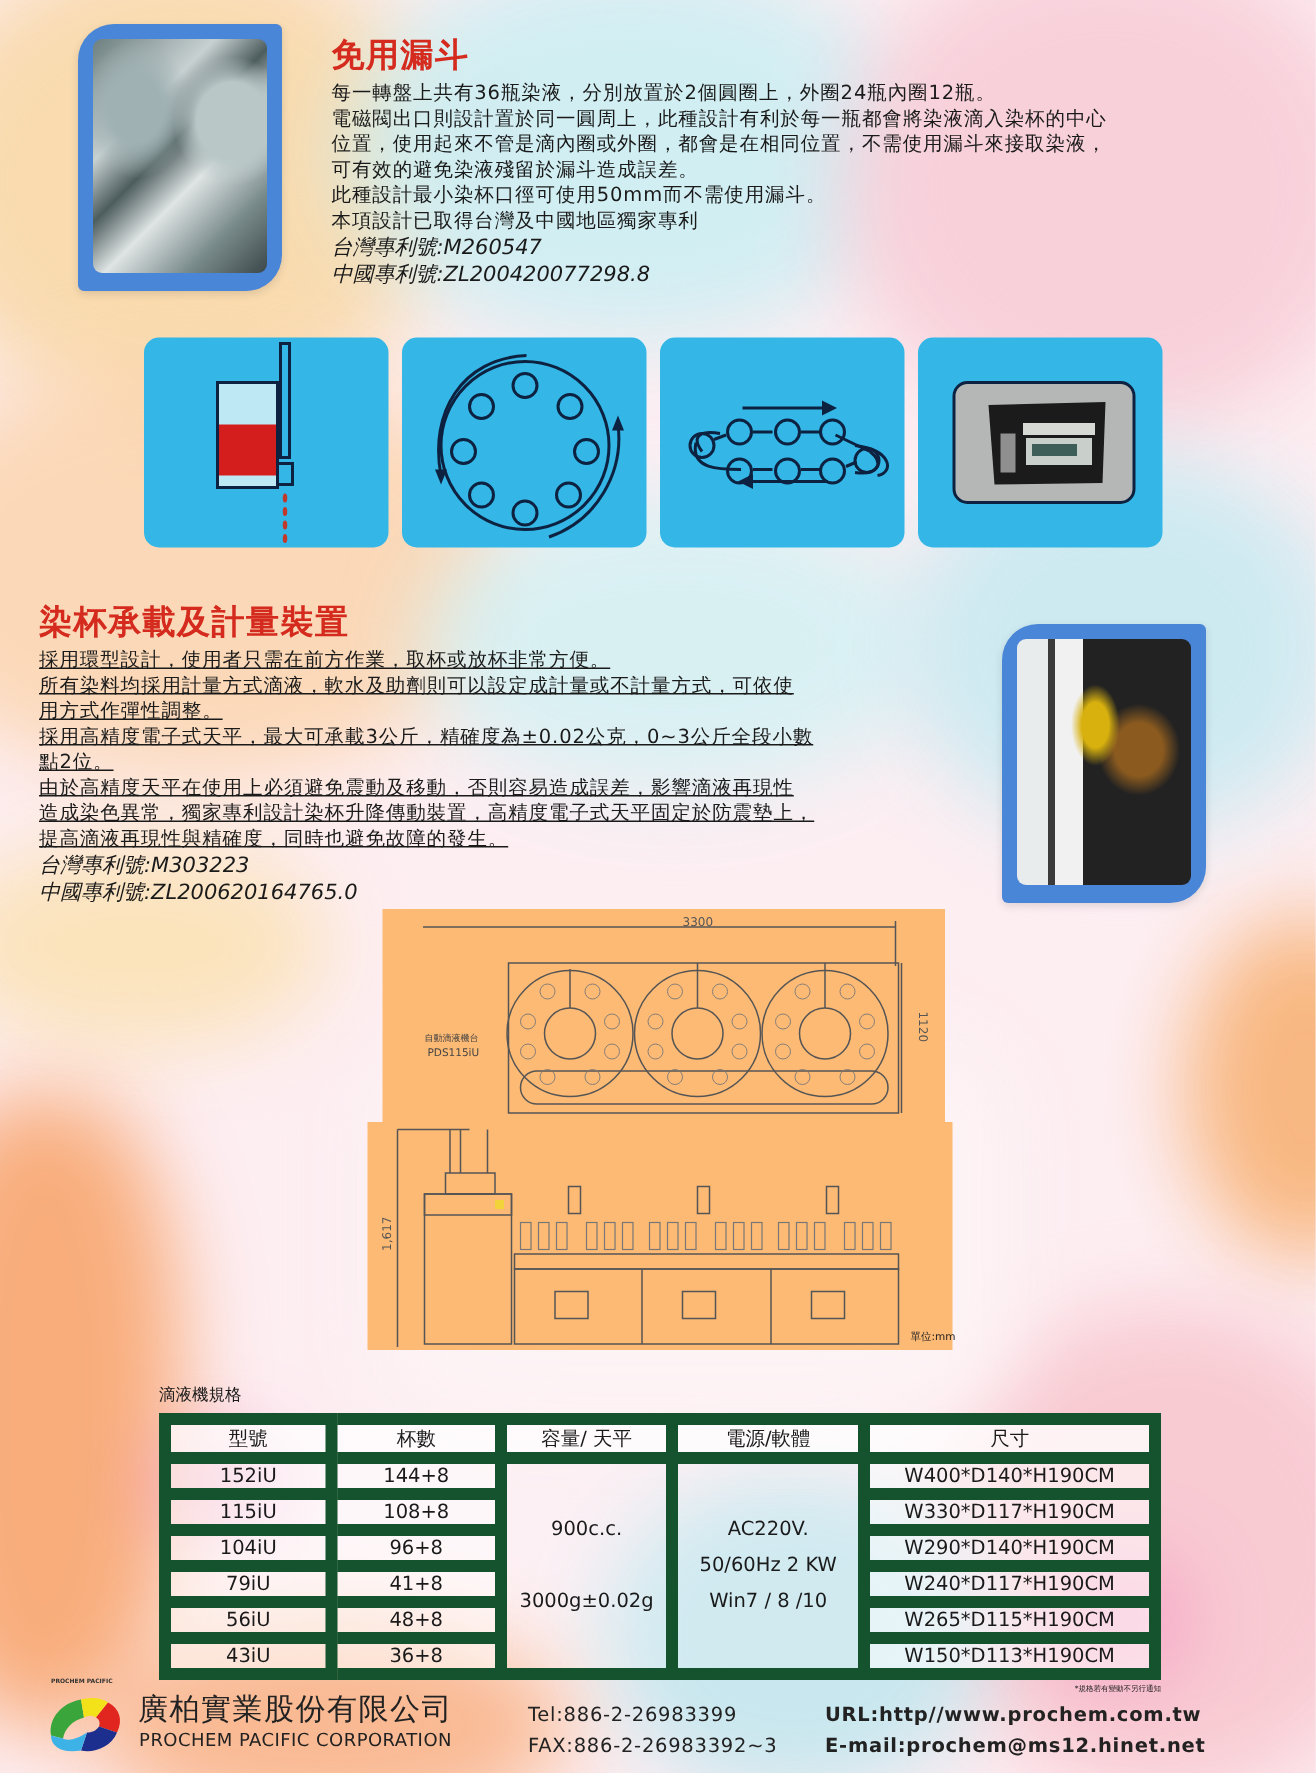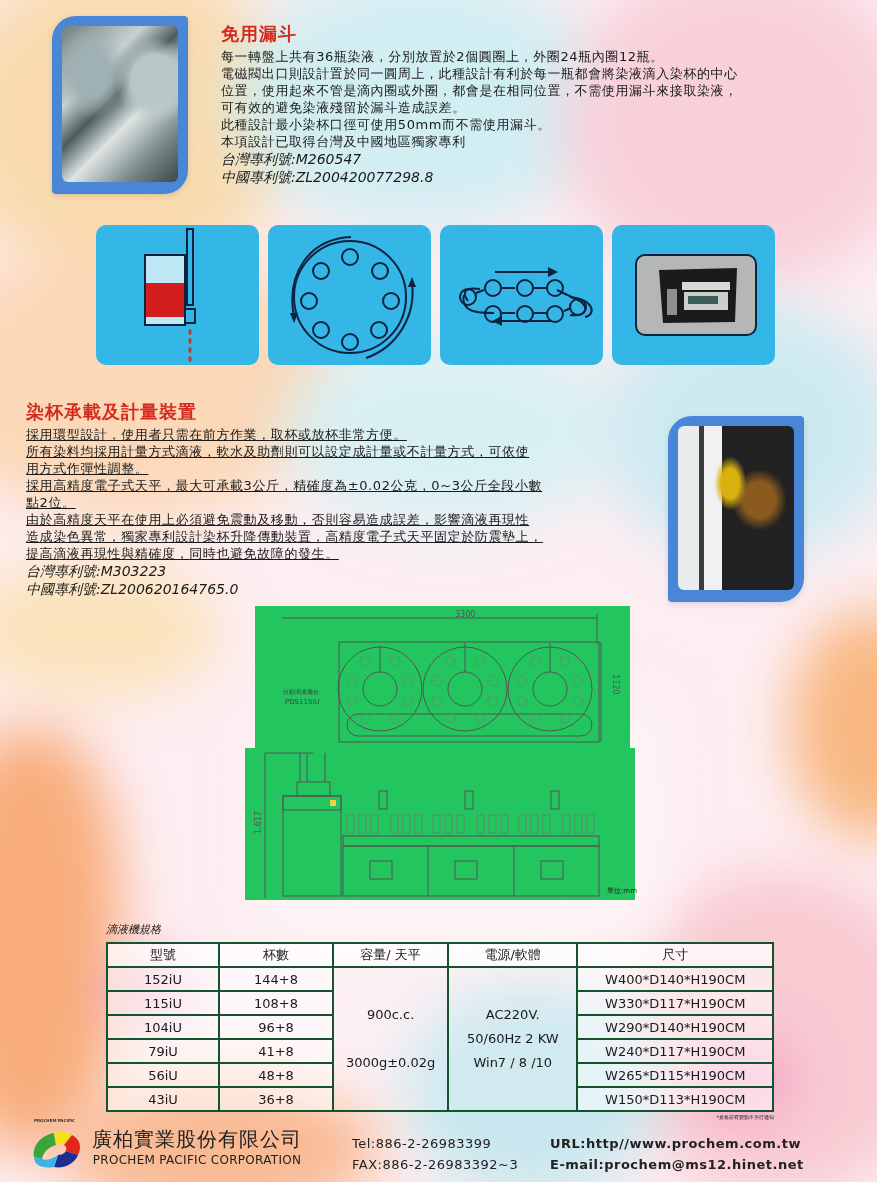--- a/index.html
+++ b/index.html
@@ -46,44 +46,44 @@
       radial-gradient(ellipse at 25% 30%, #9fb1b3 0 14%, transparent 30%),
       linear-gradient(135deg, #6d7f80 0%, #c8d1d2 30%, #4d5d5e 45%, #dfe4e4 60%, #7a8b8c 80%, #3c4849 100%);
   }
   .photo-2 {
     background:
       radial-gradient(ellipse at 45% 35%, #d8b10e 0 10%, transparent 18%),
       radial-gradient(ellipse at 70% 45%, #8a5a1f 0 14%, transparent 24%),
       linear-gradient(90deg, #e9ecec 0 18%, #3b3b3b 18% 22%, #f1f1f1 22% 38%, #222 38% 100%);
   }
 
-  .heading-red { color: #d42b1e; font-weight: bold; font-size: 18px; letter-spacing: 1px; }
+  .heading-red { color: #d42b1e; font-weight: bold; font-size: 22px; letter-spacing: 1px; }
   .para { font-size: 13px; line-height: 17px; letter-spacing: .6px; }
   .patent { font-style: italic; font-size: 14px; line-height: 18px; }
 
   
   .tile {
     position: absolute; top: 225px; width: 163px; height: 140px;
     background: #34b6e6; border-radius: 10px;
   }
   .tile svg { position: absolute; inset: 0; }
 
   
-  .drawing { position: absolute; background: #22c55e; }
+  .drawing { position: absolute; background: #fdba74; }
   .drawing svg { display: block; }
 
   
-  .spec-title { font-size: 11px; font-style: italic; }
+  .spec-title { font-size: 11px; }
   table.spec {
     border-collapse: collapse;
     font-size: 13px;
     text-align: center;
   }
   table.spec td, table.spec th {
-    border: 2px solid #14532d;
+    border: 8px solid #14532d;
     height: 24px;
     font-weight: normal;
     padding: 0;
   }
   table.spec th { background: rgba(255,255,255,.75); }
   table.spec td.rowcell { background: rgba(255,255,255,.55); }
   table.spec td.merged { background: rgba(255,255,255,.15); line-height: 24px; }
 
   .footer-cn { font-size: 20px; letter-spacing: 1px; color: #222; }
   .footer-en { font-size: 12px; color: #222; letter-spacing: .3px; }

